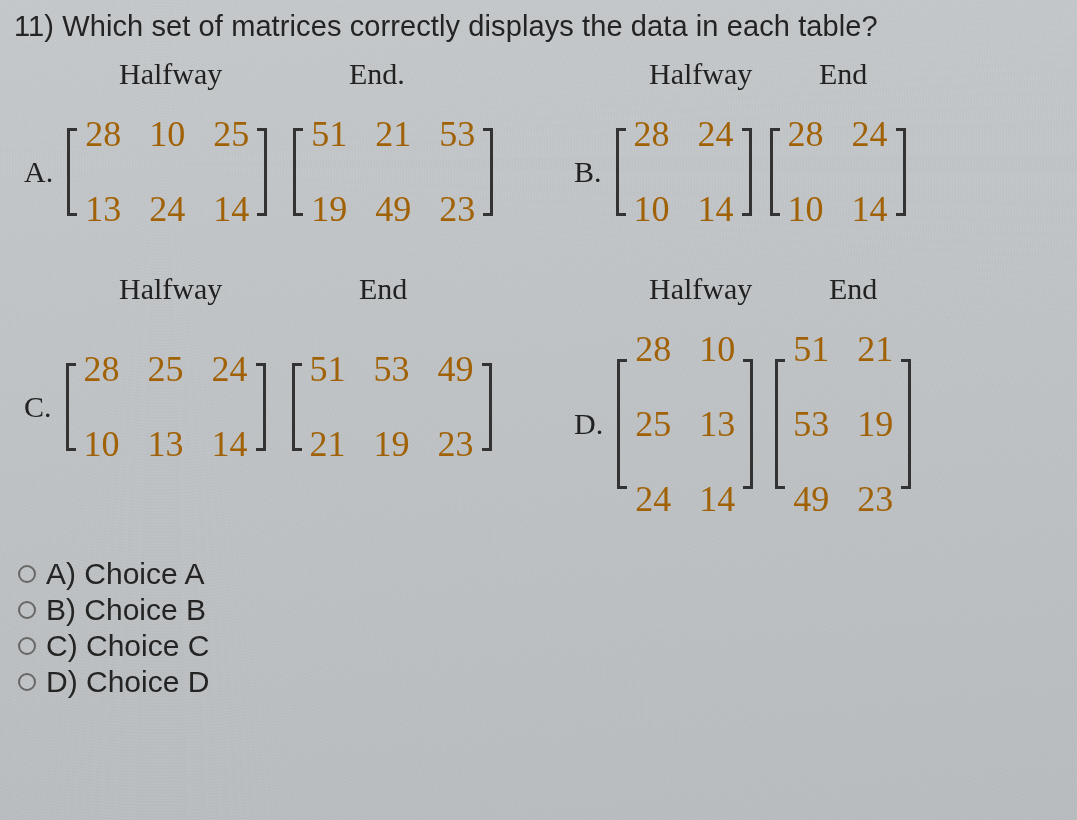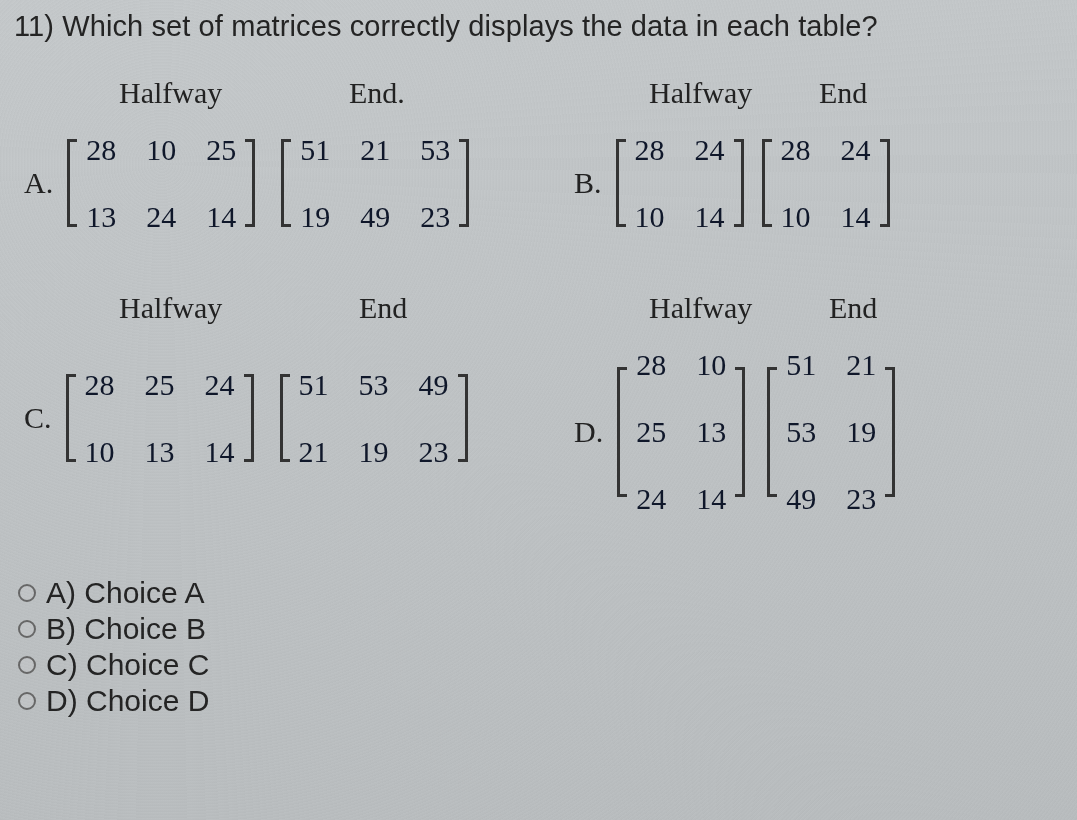--- a/index.html
+++ b/index.html
@@ -23,21 +23,21 @@
   }
   .question-line {
     font-family: Verdana, Arial, sans-serif;
     font-size: 29px;
     color: #222;
     padding: 10px 14px 0 14px;
     letter-spacing: 0.1px;
   }
   .options-area {
     position: relative;
-    margin: 33px 14px 0 14px;
+    margin: 14px 14px 0 14px;
     height: 460px;
   }
   .opt {
     position: absolute;
     display: flex;
     align-items: center;
   }
   .opt .letter {
     font-size: 30px;
     margin-right: 10px;
@@ -66,23 +66,23 @@
     border-bottom: 3px solid #333;
   }
   .bracket-left  { border-left: 3px solid #333; }
   .bracket-right { border-right: 3px solid #333; }
   .mbody {
     display: grid;
     grid-auto-rows: 1fr;
     column-gap: 18px;
     row-gap: 6px;
     padding: 4px 8px;
-    font-size: 30px;
+    font-size: 36px;
     line-height: 1.3;
-    color: #0f172a;
+    color: #a16207;
     gap: 28px;
   }
   .mbody span { text-align: center; min-width: 32px; }
   .answers {
     margin-top: 40px;
     padding-left: 18px;
     font-family: Verdana, Arial, sans-serif;
     font-size: 30px;
     color: #222;
   }

